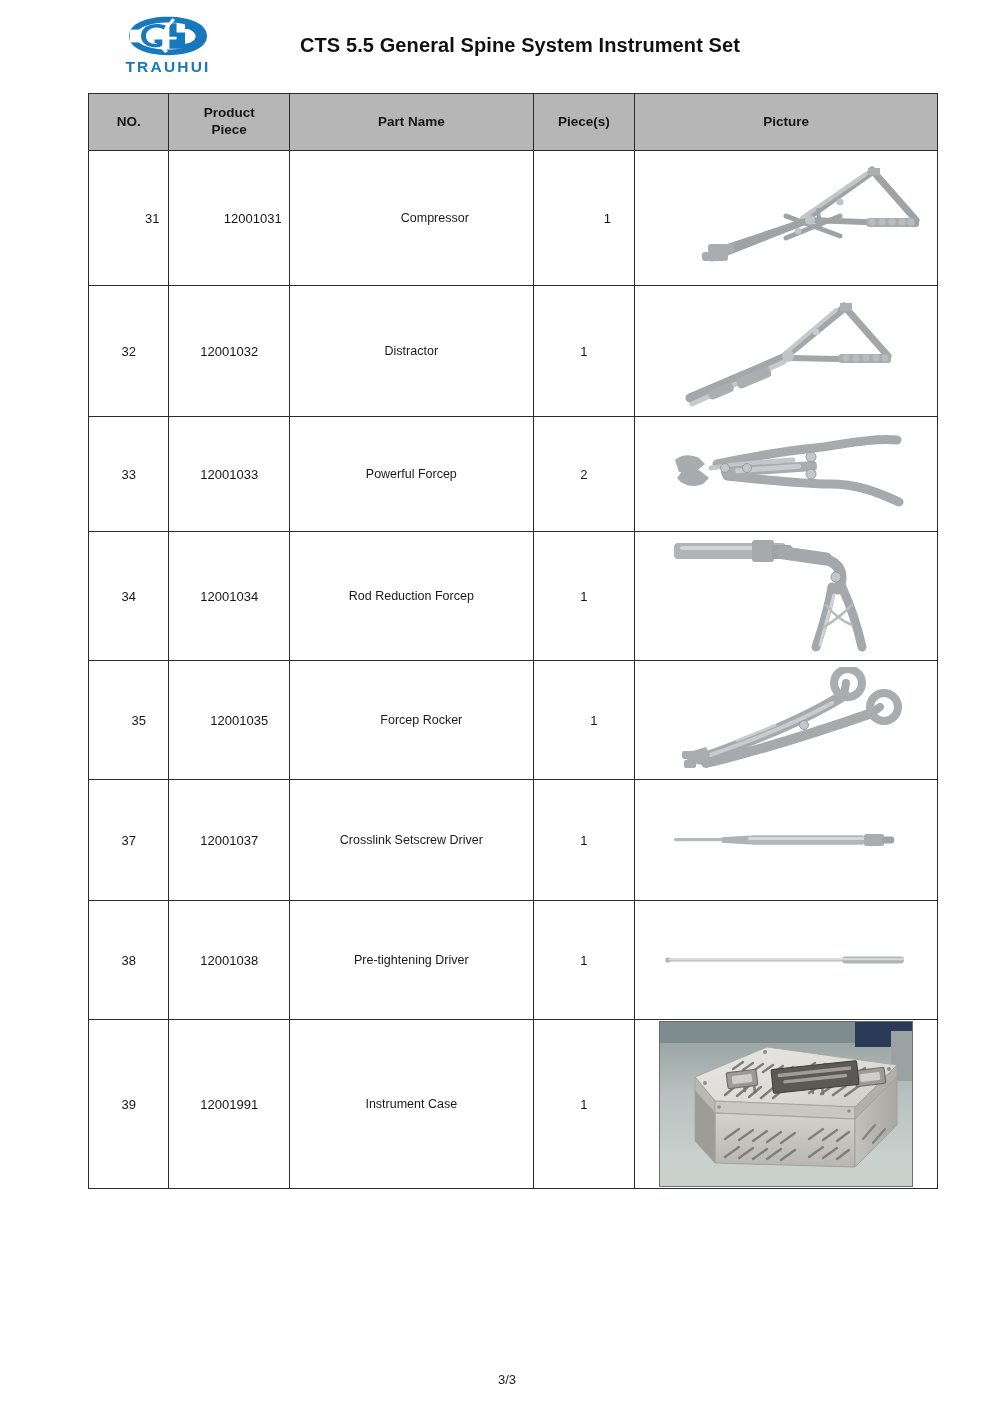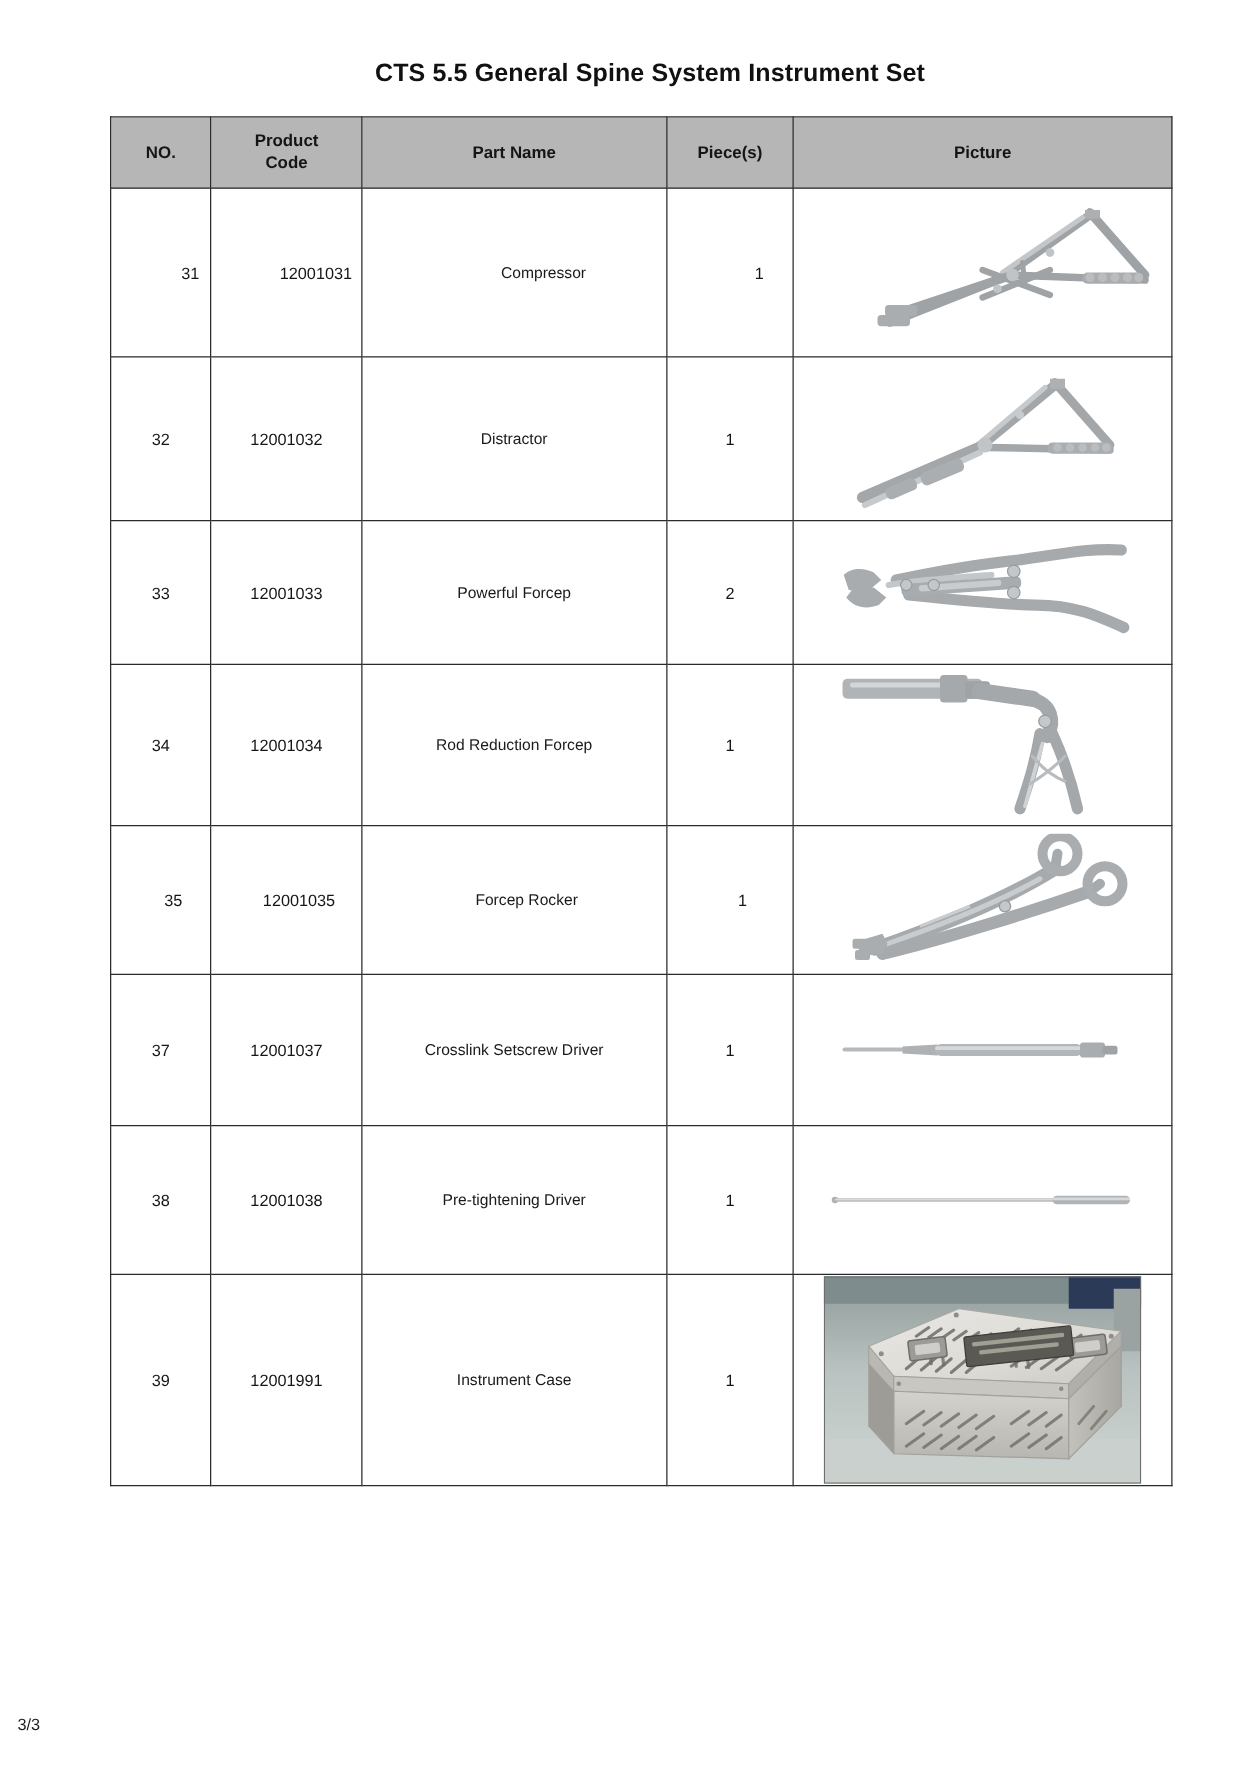--- a/index.html
+++ b/index.html
@@ -46,21 +46,21 @@
     letter-spacing: 2.2px;
     color: #1878be;
     line-height: 1;
     margin-top: 1px;
     font-family: "Liberation Sans", sans-serif;
   }
   .doc-title {
     position: absolute;
     left: 0;
     right: 0;
-    top: 48px;
+    top: 34px;
     text-align: center;
     font-size: 20px;
     font-weight: bold;
     letter-spacing: 0.1px;
     color: #111111;
     padding-left: 40px;
   }
 
   
   .sheet {
@@ -128,50 +128,70 @@
   tr.r-37 td { height: 120px; }
   tr.r-38 td { height: 118px; }
   tr.r-39 td { height: 168px; }
 
   
   .page-footer {
     position: absolute;
     left: 0;
     right: 0;
     top: 1372px;
-    text-align: left;
+    text-align: center;
     font-size: 13px;
     color: #1c1c1c;
     padding-left: 14px;
   }
 </style>
 </head>
 <body>
 
 <div class="page-header">
 
+  <div class="brand-logo">
+    <svg class="brand-mark" viewBox="0 0 120 62">
+
+      <path d="M60 4 C27 4 5 15 5 31 C5 47 27 58 60 58 C93 58 115 47 115 31 C115 15 93 4 60 4 Z
+               M60 12 C86 12 106 20 106 31 C106 42 86 50 60 50 C34 50 14 42 14 31 C14 20 34 12 60 12 Z" fill="#1878be"></path>
+
+      <path d="M6 22 L34 22 L34 40 L6 40 Z" fill="#ffffff"></path>
+
+      <path d="M44 14 C30 14 22 21 22 31 C22 41 31 47 43 47 C47 47 50 46 52 45 L52 36 L41 36 L41 41 L46 41
+               C45 42 44 42 42 42 C34 42 29 38 29 31 C29 24 35 19 44 19 C48 19 51 20 54 22 L57 16 C53 15 49 14 44 14 Z" fill="#1878be"></path>
+
+      <path d="M62 13 L72 13 L72 26 L84 26 L84 13 L94 13 C104 17 110 23 110 31 C110 41 99 48 86 49 L62 49
+               L62 36 L72 36 L72 32 L62 32 Z
+               M84 32 L84 42 C92 41 99 37 99 31 C99 27 94 23 88 21 L84 21 Z" fill="#1878be"></path>
+
+      <path d="M55 20 L66 6 L70 8 L58 22 Z" fill="#ffffff"></path>
+      <path d="M52 44 L60 52 L56 55 L48 47 Z" fill="#ffffff"></path>
+    </svg>
+    <div class="brand-word">TRAUHUI</div>
+  </div>
 
   <div class="doc-title">CTS 5.5 General Spine System Instrument Set</div>
 </div>
 
 <div class="sheet">
   <table class="parts-table">
     <colgroup>
       <col class="col-no">
         <col class="col-code">
         <col class="col-name">
         <col class="col-pieces">
         <col class="col-pic">
     </colgroup>
     <thead>
       <tr>
         <th>NO.</th>
         <th>
           <span>Product</span><br>
-          <span>Code</span>
+          <span>Piece</span>
         </th>
         <th>Part Name</th>
         <th>Piece(s)</th>
         <th>Picture</th>
       </tr>
     </thead>
     <tbody>
 
       <tr class="r-31">
         <td class="cell-no">31</td>

